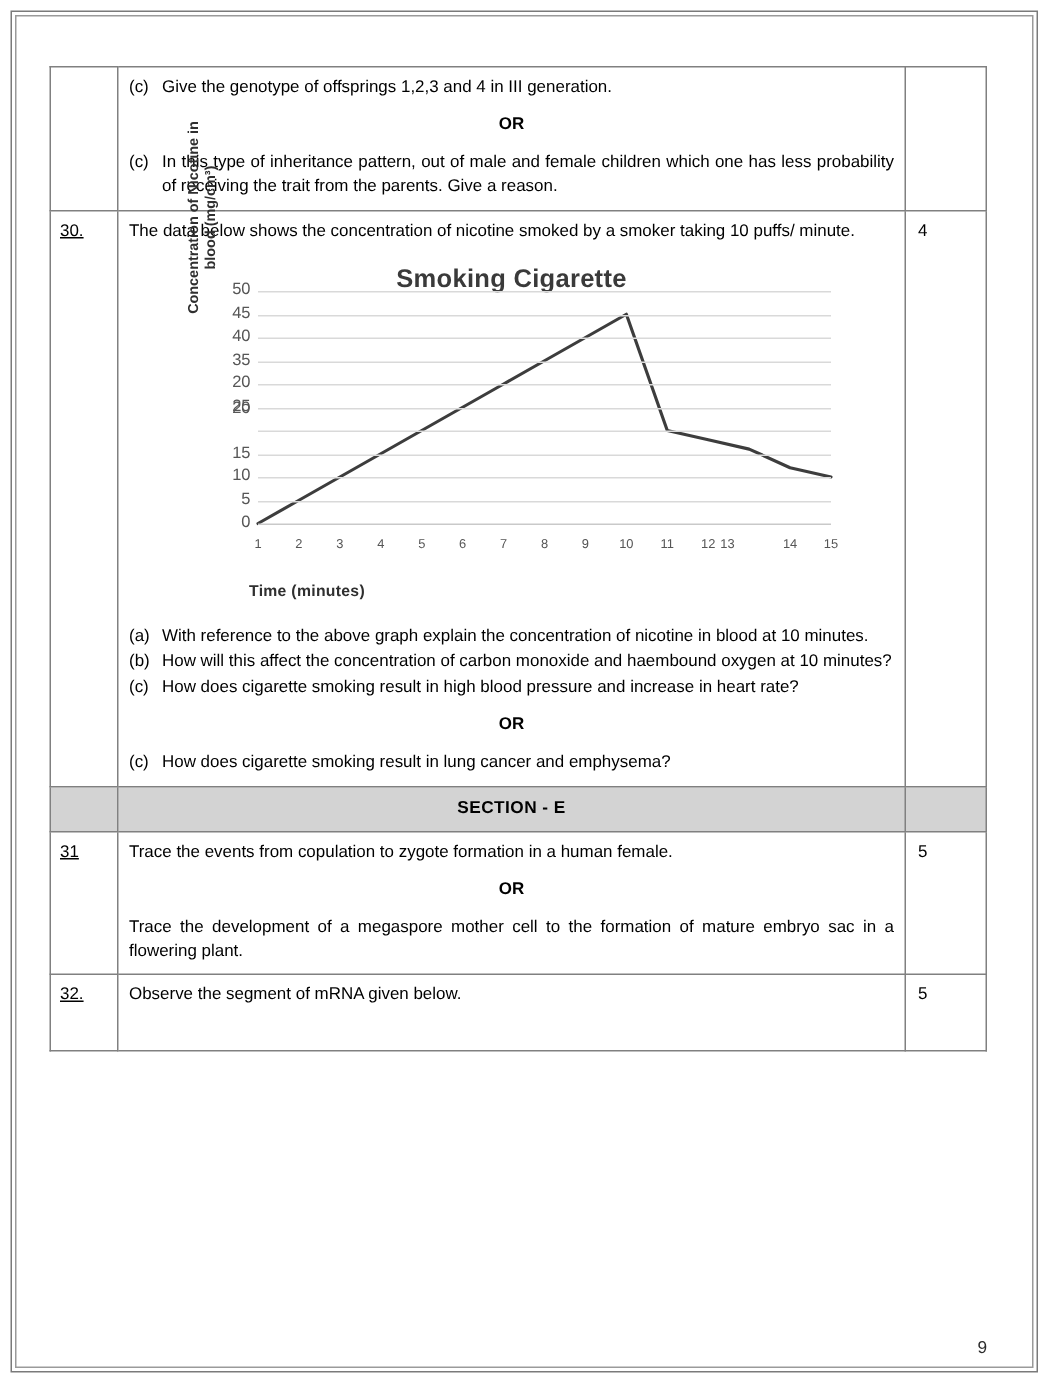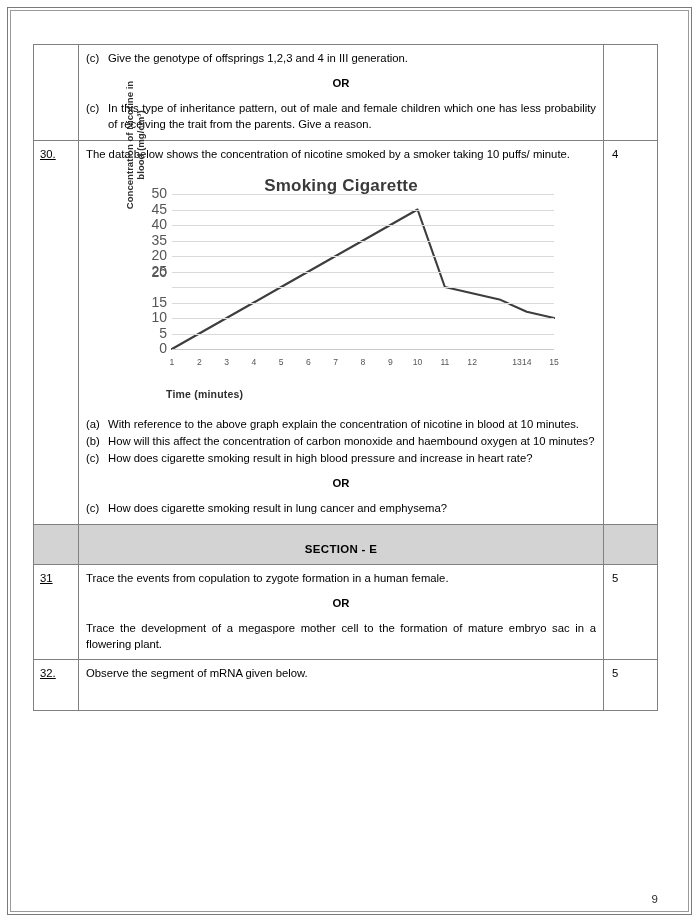--- a/index.html
+++ b/index.html
@@ -58,21 +58,21 @@
   .col-mark { width: 54px; }
 
   td.qno  { text-align: left; padding-left: 6px; text-decoration: underline; }
   td.mark { text-align: left; padding-left: 8px; }
 
   .section-row td {
     background: #d3d3d3;
     text-align: center;
     font-weight: bold;
     letter-spacing: .3px;
-    padding: 16px 0 6px 0;
+    padding: 6px 0 6px 0;
     font-size: 11.5px;
   }
 
   .or-line {
     text-align: center;
     font-weight: bold;
     margin: 9px 0 9px 0;
   }
   .justify { text-align: justify; }
 
@@ -137,21 +137,21 @@
     left: 46px;
     top: 20px;
     width: 382px;
     height: 155px;
   }
   .ytick {
     position: absolute;
     right: 100%;
     margin-right: 5px;
     transform: translateY(-50%);
-    font-size: 14px;
+    font-size: 11px;
     color: #565656;
     white-space: nowrap;
   }
   .gridline {
     position: absolute;
     left: 0;
     width: 100%;
     height: 1px;
     background: #d9d9d9;
   }
@@ -261,21 +261,21 @@
               <div class="xtick" style="left: 54.5714px;">3</div>
               <div class="xtick" style="left: 81.8571px;">4</div>
               <div class="xtick" style="left: 109.143px;">5</div>
               <div class="xtick" style="left: 136.429px;">6</div>
               <div class="xtick" style="left: 163.714px;">7</div>
               <div class="xtick" style="left: 191px;">8</div>
               <div class="xtick" style="left: 218.286px;">9</div>
               <div class="xtick" style="left: 245.571px;">10</div>
               <div class="xtick" style="left: 272.857px;">11</div>
               <div class="xtick" style="left: 300.143px;">12</div>
-              <div class="xtick" style="left: 345px;">13</div>
+              <div class="xtick" style="left: 313px;">13</div>
               <div class="xtick" style="left: 354.714px;">14</div>
               <div class="xtick" style="left: 382px;">15</div>
             </div>
 
           <div class="xlabel">Time (minutes)</div>
         </div>
 
         <ul class="qlist pad-top">
           <li>
             <span class="tag">(a)</span>

